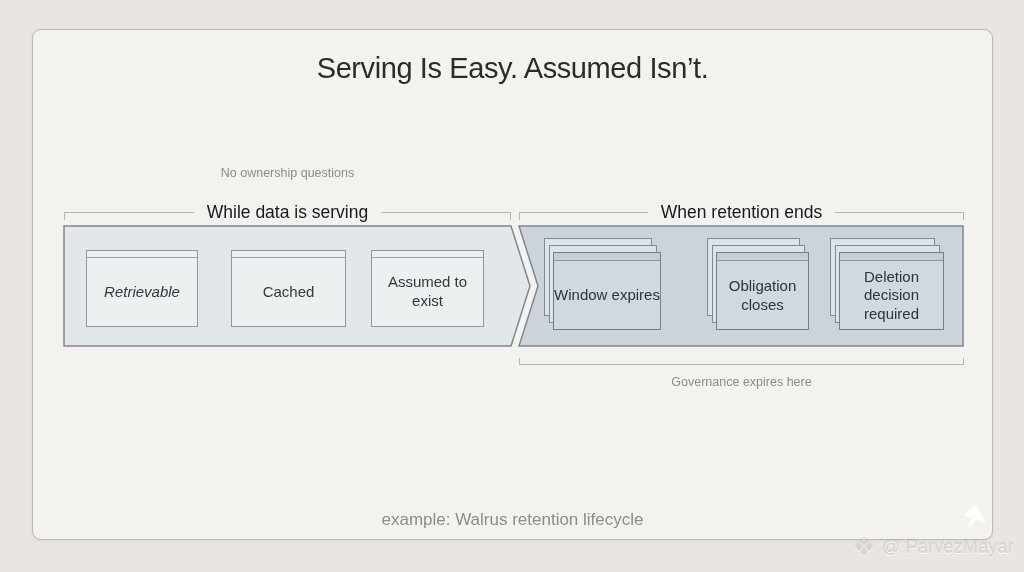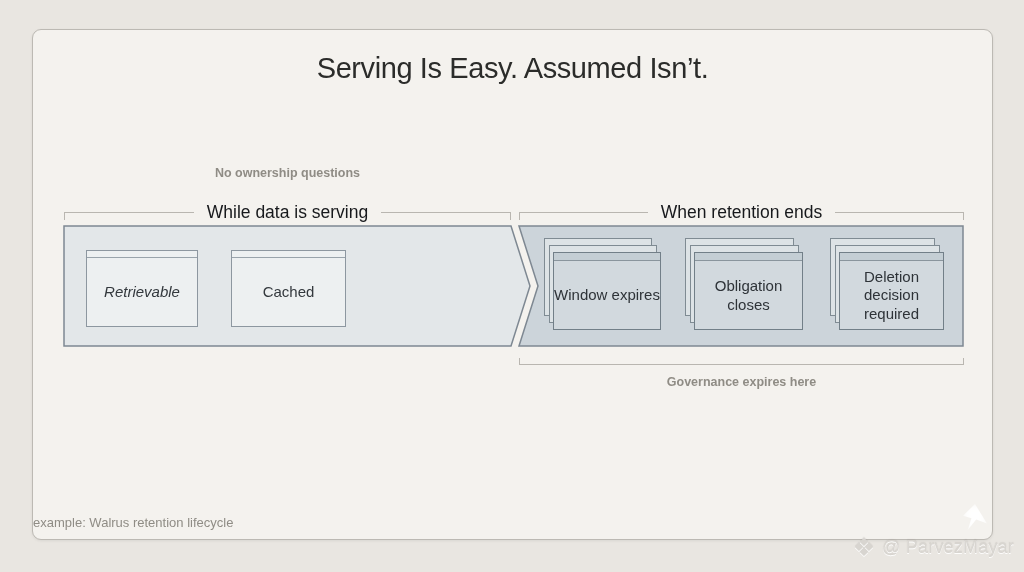--- a/index.html
+++ b/index.html
@@ -13,21 +13,21 @@
     background:#f4f2ee; border:1px solid #bcb9b3; border-radius:9px;
     box-shadow:0 1px 3px rgba(0,0,0,0.07);
   }
 
   .title {
     position:absolute; top:22px; left:0; width:100%;
     text-align:center; font-size:29px; font-weight:500;
     letter-spacing:-0.4px; color:#2b2c2a;
   }
 
-  .annotation { font-size:12.5px; color:#8f8c85; text-align:center;font-weight:bold; }
+  .annotation { font-size:12.5px; color:#8f8c85; text-align:center; }
   .serving-annotation { position:absolute; left:31px; top:136px; width:447px; }
   .governance-annotation { position:absolute; left:486px; top:345px; width:445px; }
 
   .top-bracket { position:absolute; top:162px; height:26px; display:flex; align-items:flex-start;margin-top:8px; }
   .serving-bracket { left:31px; width:447px; }
   .retention-bracket { left:486px; width:445px; }
   .bline { flex:1 1 auto; height:8px; margin-top:12px; }
   .bl-left  { border-top:1px solid #b9b6b0; border-left:1px solid #b9b6b0; }
   .bl-right { border-top:1px solid #b9b6b0; border-right:1px solid #b9b6b0; }
   .bracket-label {
@@ -47,21 +47,21 @@
   .card .card-topline {
     position:absolute; top:6px; left:0; width:100%; height:0;
     border-top:1px solid #99a3ab;
   }
   .card-retrievable { left:53px;  width:112px;font-style:italic; }
   .card-cached      { left:198px; width:115px; }
   .card-assumed     { left:338px; width:113px; }
 
   .stack { position:absolute; top:222px; height:78px; }
   .stack-window     { left:520px; width:108px; }
-  .stack-obligation { left:661px; width:109px; }
+  .stack-obligation { left:683px; width:93px; }
   .stack-deletion   { left:806px; width:105px; }
   .layer {
     position:absolute; left:0; top:0; width:100%; height:100%;
     background:#dde3e6; border:1.4px solid #7f8b93;
   }
   .layer.b2 { transform:translate(-9px,-14px); }
   .layer.b1 { transform:translate(-4px,-7px); }
   .front {
     position:absolute; left:0; top:0; width:100%; height:100%;
     background:#d2d9de; border:1.5px solid #727f88;
@@ -75,21 +75,21 @@
   }
 
   .bottom-bracket {
     position:absolute; left:486px; top:328px; width:445px; height:7px;
     border-bottom:1px solid #b9b6b0;
     border-left:1px solid #b9b6b0; border-right:1px solid #b9b6b0;
   }
 
   .footer-note {
     position:absolute; bottom:9px; left:0; width:100%;
-    font-size:13px; color:#8f8c85;
+    text-align:center; font-size:17px; color:#8f8c85;
   }
 
   .sparkle {
     position:absolute; left:963px; top:504px; width:24px; height:26px;
     background:#ffffff; opacity:0.95; filter:blur(3px);
     clip-path:polygon(50% 0, 100% 75%, 55% 60%, 20% 100%, 35% 55%, 0 45%);
   }
 
   .watermark {
     position:absolute; top:533px; right:10px; height:28px;
@@ -129,20 +129,24 @@
     </svg>
 
     <div class="card card-retrievable">
       <span class="card-topline"></span>
       <span class="card-text">Retrievable</span>
     </div>
     <div class="card card-cached">
       <span class="card-topline"></span>
       <span class="card-text">Cached</span>
     </div>
+    <div class="card card-assumed">
+      <span class="card-topline"></span>
+      <span class="card-text">Assumed to exist</span>
+    </div>
 
     <div class="stack stack-window">
       <div class="layer b2"></div>
       <div class="layer b1"></div>
       <div class="front">
         <span class="card-text">Window expires</span>
       </div>
     </div>
     <div class="stack stack-obligation">
       <div class="layer b2"></div>

